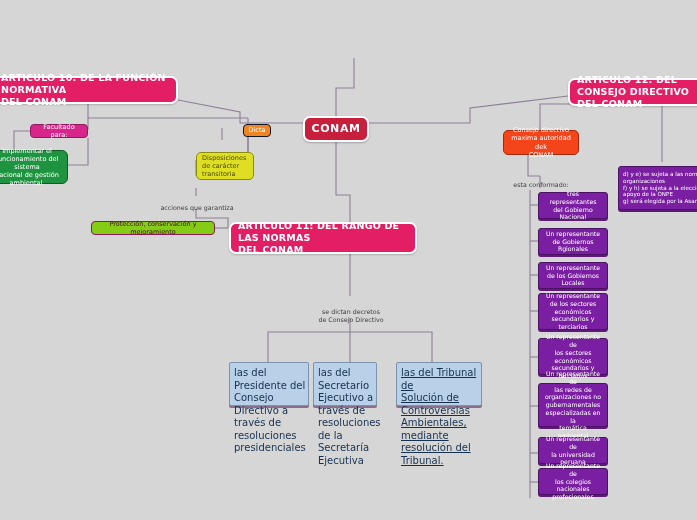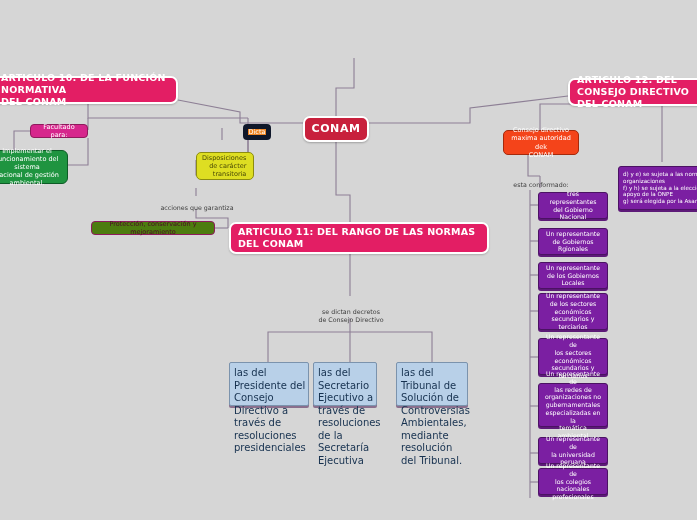--- a/index.html
+++ b/index.html
@@ -83,53 +83,53 @@
   .n-tag {
     background: #d6268c;
     color: #ffffff;
     font-size: 6.5px;
     border: 1px solid #8e1a5c;
     border-radius: 4px;
   }
 
   
   .n-pinkpill {
-    background: #4d7c0f;
+    background: #84cc16;
     color: #4a0b24;
     font-size: 6.5px;
     border: 1px solid #8e1a5c;
     border-radius: 4px;
   }
 
   
   .n-orange {
     background: #ef8524;
     color: #ffffff;
     font-size: 6.5px;
-    border: 5px solid #0f172a;
+    border: 1px solid #0f172a;
     border-radius: 4px;
   }
 
   
   .n-orangered {
     background: #f4441a;
     color: #ffffff;
     font-size: 6.5px;
     border: 1px solid #a52a0c;
     border-radius: 5px;
   }
 
   
   .n-yellow {
     background: #dede22;
     color: #4a4a06;
     font-size: 6.5px;
     border: 1px solid #8c8c10;
     border-radius: 5px;
-    text-align: right;
+    text-align: left;
     justify-content: flex-start;
     padding: 3px 5px;
   }
 
   
   .n-green {
     background: #1f9440;
     color: #ffffff;
     font-size: 6.5px;
     border: 1px solid #0d5c26;
@@ -229,21 +229,21 @@
 
   <div class="node n-conam" style="left:303px; top:116px; width:66px; height:26px;">
     <span>CONAM</span>
   </div>
 
   <div class="node n-article" style="left:-8px; top:76px; width:186px; height:28px;">
     <span>ARTICULO 10: DE LA FUNCIÓN NORMATIVA
 DEL CONAM</span>
   </div>
 
-  <div class="node n-article" style="left:229px; top:222px; width:260px; height:32px;">
+  <div class="node n-article" style="left:229px; top:222px; width:188px; height:32px;">
     <span>ARTICULO 11: DEL RANGO DE LAS NORMAS
 DEL CONAM</span>
   </div>
 
   <div class="node n-article" style="left:568px; top:78px; width:152px; height:28px;">
     <span>ARTICULO 12: DEL CONSEJO DIRECTIVO
 DEL CONAM</span>
   </div>
 
   <div class="node n-tag" style="left:30px; top:124px; width:58px; height:14px;">
@@ -287,21 +287,21 @@
 resoluciones
 presidenciales</span>
   </div>
   <div class="node n-blue" style="left:313px; top:362px; width:64px; height:44px;">
     <span>las del Secretario
 Ejecutivo a través de
 resoluciones
 de la Secretaría
 Ejecutiva</span>
   </div>
-  <div class="node n-blue" style="left:396px; top:362px; width:72px; height:44px;">
+  <div class="node n-blue" style="left:396px; top:362px; width:86px; height:44px;text-decoration:underline;">
     <span>las del Tribunal de
 Solución de
 Controversias
 Ambientales, mediante
 resolución del Tribunal.</span>
   </div>
 
   <div class="node n-orangered" style="left:503px; top:130px; width:76px; height:25px;">
     <span>Consejo directivo
 maxima autoridad dek

